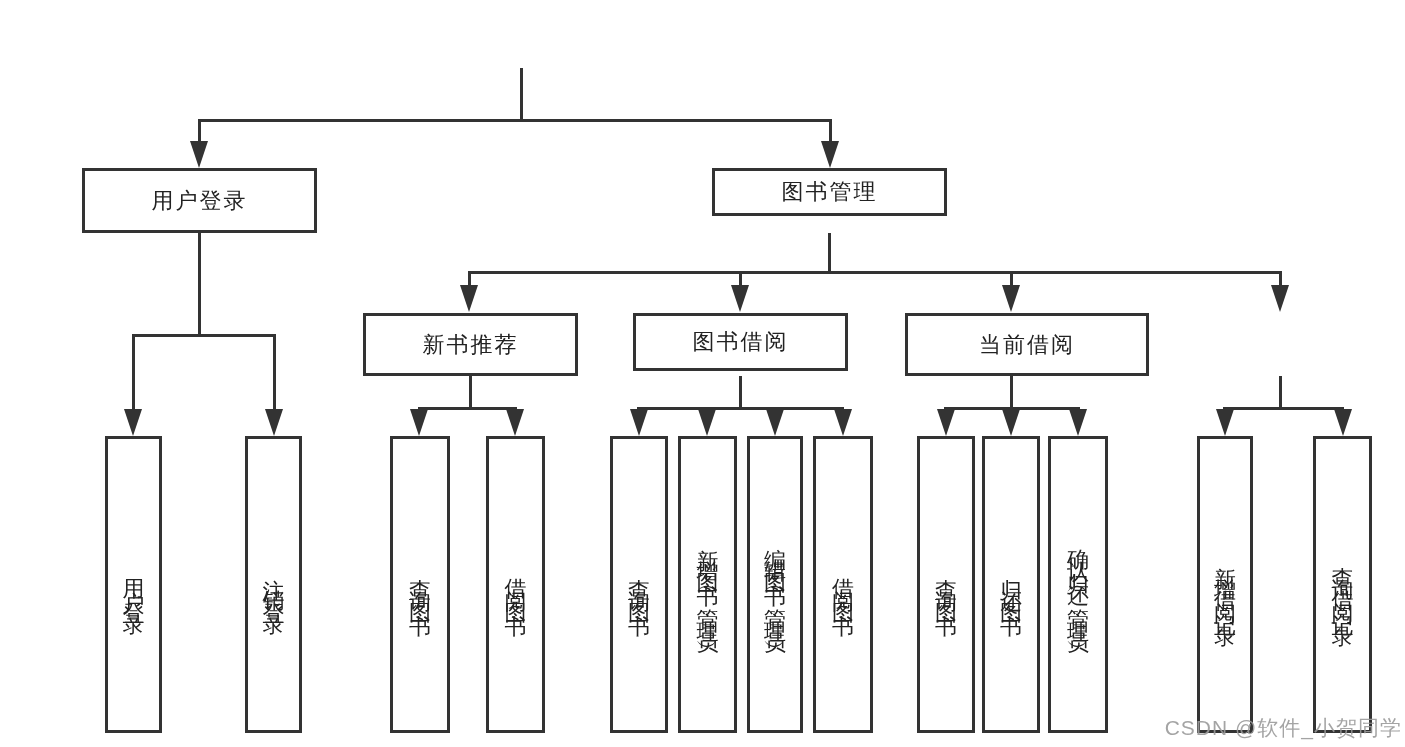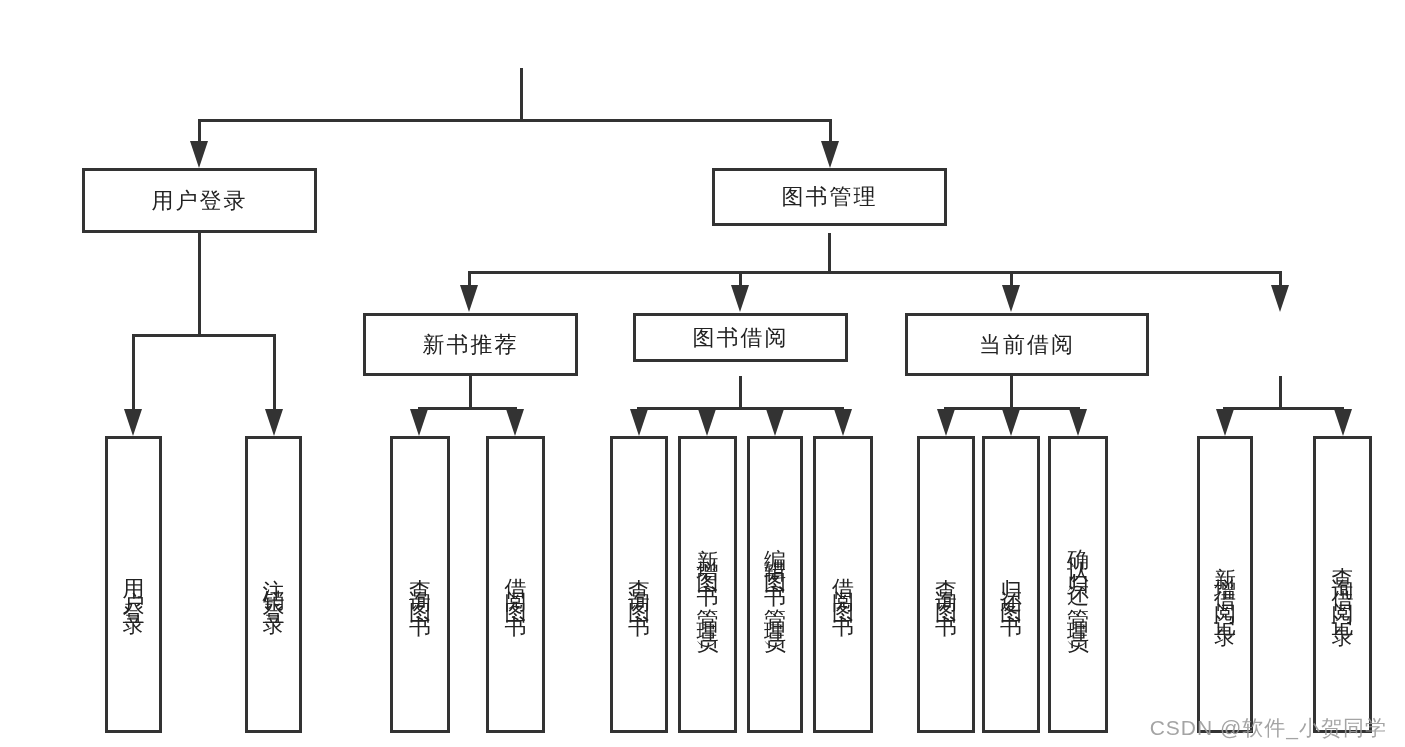--- a/index.html
+++ b/index.html
@@ -18,21 +18,21 @@
     font-size:22px;letter-spacing:12px;line-height:1;white-space:nowrap;
   }
   .vline{position:absolute;width:3px;background:#333333;}
   .hline{position:absolute;height:3px;background:#333333;}
   .arrowhead{
     position:absolute;width:0;height:0;
     border-left:9px solid transparent;border-right:9px solid transparent;
     border-top:27px solid #333333;
   }
   .watermark{
-    position:absolute;right:18px;top:714px;font-size:21px;letter-spacing:1px;
+    position:absolute;right:3px;top:714px;font-size:21px;letter-spacing:1px;
     color:#9b9b9b;opacity:.9;z-index:5;white-space:nowrap;
   }
 </style>
 </head>
 <body>
 
 <div class="canvas">
 
 
   <div>
@@ -40,21 +40,21 @@
     <div class="hline" style="left:198px;top:119px;width:634px"></div>
     <div class="vline" style="left:198px;top:120px;height:25px"></div>
     <div class="arrowhead" style="left:190px;top:141px"></div>
     <div class="vline" style="left:829px;top:120px;height:25px"></div>
     <div class="arrowhead" style="left:821px;top:141px"></div>
   </div>
 
   <div class="box h" style="left:82px;top:168px;width:235px;height:65px">
     <span>用户登录</span>
   </div>
-  <div class="box h" style="left:712px;top:168px;width:235px;height:58px">
+  <div class="box h" style="left:712px;top:168px;width:235px;height:48px">
     <span>图书管理</span>
   </div>
 
   <div>
     <div class="vline" style="left:198px;top:233px;height:104px"></div>
     <div class="hline" style="left:132px;top:334px;width:144px"></div>
     <div class="vline" style="left:132px;top:335px;height:76px"></div>
     <div class="arrowhead" style="left:124px;top:409px"></div>
     <div class="vline" style="left:273px;top:335px;height:76px"></div>
     <div class="arrowhead" style="left:265px;top:409px"></div>
@@ -69,21 +69,21 @@
     <div class="arrowhead" style="left:731px;top:285px"></div>
     <div class="vline" style="left:1010px;top:272px;height:16px"></div>
     <div class="arrowhead" style="left:1002px;top:285px"></div>
     <div class="vline" style="left:1279px;top:272px;height:16px"></div>
     <div class="arrowhead" style="left:1271px;top:285px"></div>
   </div>
 
   <div class="box h" style="left:363px;top:313px;width:215px;height:63px">
     <span>新书推荐</span>
   </div>
-  <div class="box h" style="left:633px;top:313px;width:215px;height:49px">
+  <div class="box h" style="left:633px;top:313px;width:215px;height:58px">
     <span>图书借阅</span>
   </div>
   <div class="box h" style="left:905px;top:313px;width:244px;height:63px">
     <span>当前借阅</span>
   </div>
 
   <div>
     <div class="vline" style="left:469px;top:376px;height:33px"></div>
     <div class="hline" style="left:418px;top:407px;width:99px"></div>
     <div class="arrowhead" style="left:410px;top:409px"></div>

